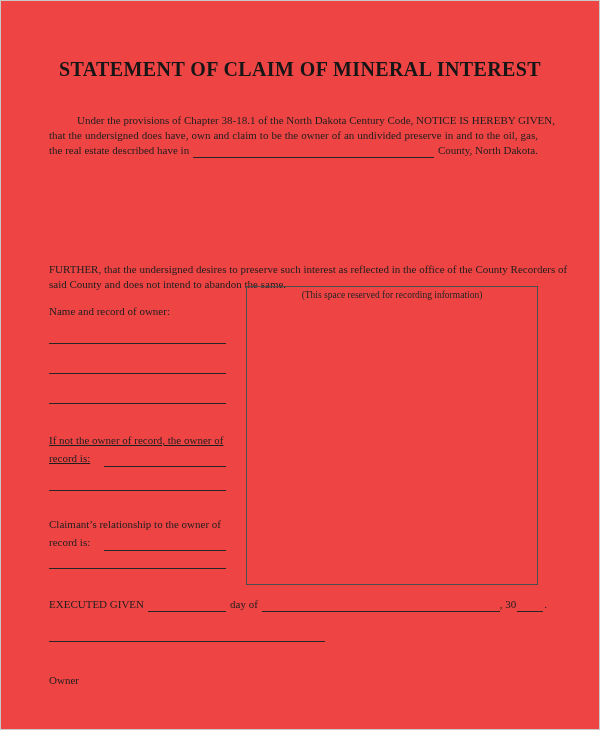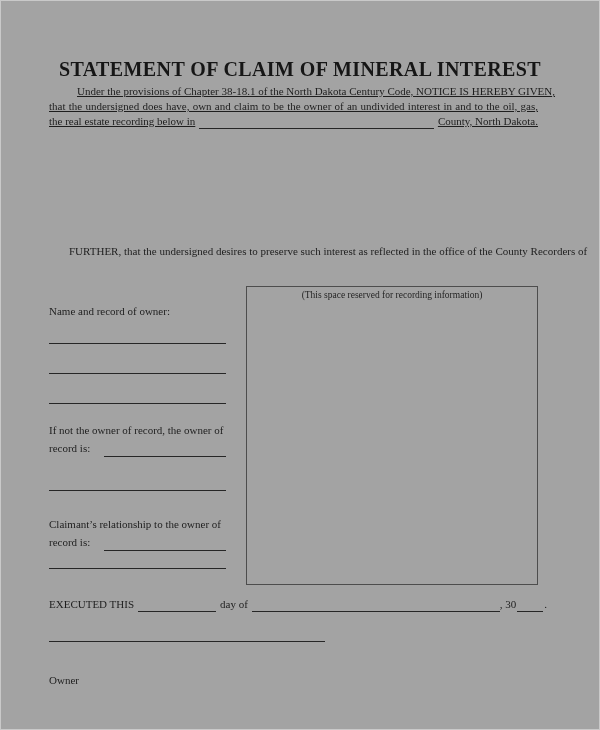--- a/index.html
+++ b/index.html
@@ -1,20 +1,20 @@
 <!DOCTYPE html>
 <html><head>
 <meta charset="utf-8">
 <style>
   html, body { margin: 0; padding: 0; background: #ffffff; }
   .page {
     position: relative;
     width: 600px;
     height: 730px;
-    background: #a3a3a3;
+    background: #ef4444;
     border: 1px solid #c9c9c9;
     box-sizing: border-box;
     font-family: "Liberation Serif", "DejaVu Serif", serif;
     color: #1e1e1e;
     overflow: hidden;
   }
   .title {
     position: absolute;
     top: 57px; left: 0; right: 0;
     text-align: center;
@@ -23,22 +23,22 @@
     letter-spacing: 0.4px;
     color: #161616;
   }
   .para {
     position: absolute;
     left: 48px;
     width: 489px;
     font-size: 11px;
     line-height: 15px;
   }
-  .intro { top: 83px; text-decoration: underline; }
-  .further { top: 243px; margin-left: 20px; }
+  .intro { top: 112px; }
+  .further { top: 261px; }
   .jline { text-align: justify; text-align-last: justify; white-space: nowrap; }
   .indent { padding-left: 28px; }
   .flexline { display: flex; align-items: baseline; white-space: nowrap; }
   .blank {
     display: inline-block;
     border-bottom: 1px solid #262626;
     height: 12px;
     align-self: flex-end;
   }
   .blank.flexfill { flex: 1 1 auto; }
@@ -105,61 +105,62 @@
 </style>
 </head>
 <body>
 
 <div class="page">
 
   <div class="title">STATEMENT OF CLAIM OF MINERAL INTEREST</div>
 
   <div class="para intro">
     <div class="jline indent">Under the provisions of Chapter 38-18.1 of the North Dakota Century Code, NOTICE IS HEREBY GIVEN,</div>
-    <div class="jline">that the undersigned does have, own and claim to be the owner of an undivided interest in and to the oil, gas,</div>
+    <div class="jline">that the undersigned does have, own and claim to be the owner of an undivided preserve in and to the oil, gas,</div>
     <div class="flexline">
-      <span>the real estate recording below in</span>
+      <span>the real estate described have in</span>
       <span class="blank flexfill" style="margin:0 4px;"></span>
       <span>County, North Dakota.</span>
     </div>
   </div>
 
   <div class="para further">
     <div class="jline">FURTHER, that the undersigned desires to preserve such interest as reflected in the office of the County Recorders of</div>
+    <div>said County and does not intend to abandon the same.</div>
   </div>
 
   <div class="recording-box">
     <div class="recording-caption">(This space reserved for recording information)</div>
   </div>
 
   <div class="leftcol-label" style="top:301px;">Name and record of owner:</div>
   <div class="rule" style="top:342px;"></div>
   <div class="rule" style="top:372px;"></div>
   <div class="rule" style="top:402px;"></div>
 
-  <div class="twoline-block" style="top:420px;">
+  <div class="twoline-block" style="top:430px;text-decoration:underline;">
     <div>If not the owner of record, the owner of</div>
     <div class="flexline">
       <span class="lbl">record is:</span>
       <span class="blank flexfill"></span>
     </div>
   </div>
   <div class="rule" style="top:489px;"></div>
 
   <div class="twoline-block" style="top:514px;">
     <div>Claimant’s relationship to the owner of</div>
     <div class="flexline">
       <span class="lbl">record is:</span>
       <span class="blank flexfill"></span>
     </div>
   </div>
   <div class="rule" style="top:567px;"></div>
 
   <div class="exec-row">
-    <span>EXECUTED THIS</span>
+    <span>EXECUTED GIVEN</span>
     <span class="blank day"></span>
     <span>day of</span>
     <span class="blank flexfill month"></span>
     <span>, 30</span>
     <span class="blank year"></span>
     <span>.</span>
   </div>
 
   <div class="rule-sig" style="top:640px;"></div>
   <div class="owner-label">Owner</div>

